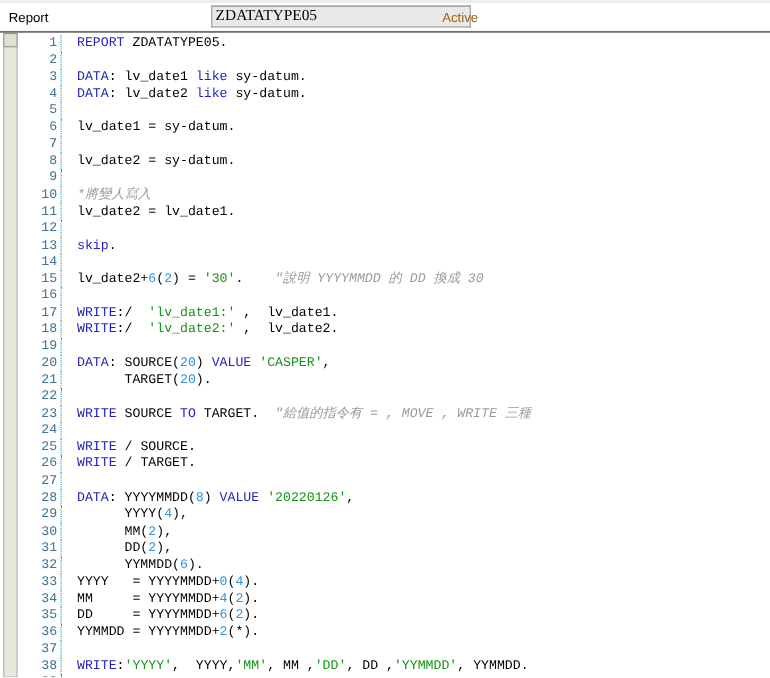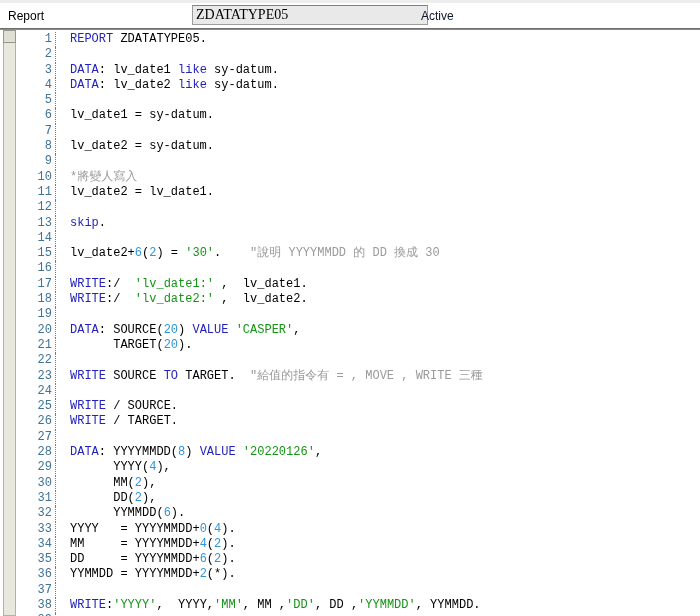--- a/index.html
+++ b/index.html
@@ -10,21 +10,21 @@
   
   .topstrip{height:3px;background:#ededed;}
   .header-row{position:relative;height:25px;background:#ffffff;}
   .report-label{position:absolute;left:8px;top:6px;font-size:12px;color:#000;}
   .report-input{
     position:absolute;left:160px;top:2px;width:228px;height:18px;
     background:#e9e9e9;border:1px solid #9c9c9c;border-top-color:#818181;
     font-family:"Liberation Serif", serif;font-size:14px;color:#000;
     padding:0 3px;outline:none;margin-left:32px;
   }
-  .active-label{position:absolute;left:421px;top:6px;font-size:12px;color:#0f172a;}
+  .active-label{position:absolute;left:402px;top:6px;font-size:12px;color:#a16207;}
   .separator{height:2px;background:#8c8c8c;border-top:1px solid #6f6f6f;box-sizing:border-box;}
 
   
   .editor{position:relative;height:586px;background:#fff;overflow:hidden;}
   .gutter{
     position:absolute;left:3px;top:0;bottom:0;width:13px;
     background:#e9e8df;border:1px solid #b3b2a6;box-sizing:border-box;
   }
   .gutter-top{
     position:absolute;left:3px;top:0;width:13px;height:13px;
@@ -39,21 +39,21 @@
   .row{display:flex;height:15.3px;}
   .ln{
     flex:none;width:36px;text-align:right;padding-right:3px;
     color:var(--ln-color,#3E7297);
     border-right:1px dotted #2e9999;
   }
   .code{padding-left:14px;color:var(--plain-color,#000);}
   .seg-k{color:var(--kw-color,#2323BB);}
   .seg-n{color:var(--num-color,#2E95D8);}
   .seg-s{color:var(--str-color,#149414);margin-top:12px;}
-  .seg-c{color:var(--cmt-color,#9A9A9A);}
+  .seg-c{color:var(--cmt-color,#9A9A9A);font-style:italic;}
   .seg-p{color:var(--plain-color,#000);}
 </style>
 </head>
 <body style="--kw-color: #2323BB; --num-color: #2E95D8; --str-color: #149414; --cmt-color: #9A9A9A; --plain-color: #000000; --ln-color: #3E7297;">
 
 <div class="topstrip"></div>
 <div class="header-row">
   <span class="report-label">Report</span>
   <input class="report-input" type="text" value="ZDATATYPE05" style="">
   <span class="active-label">Active</span>

